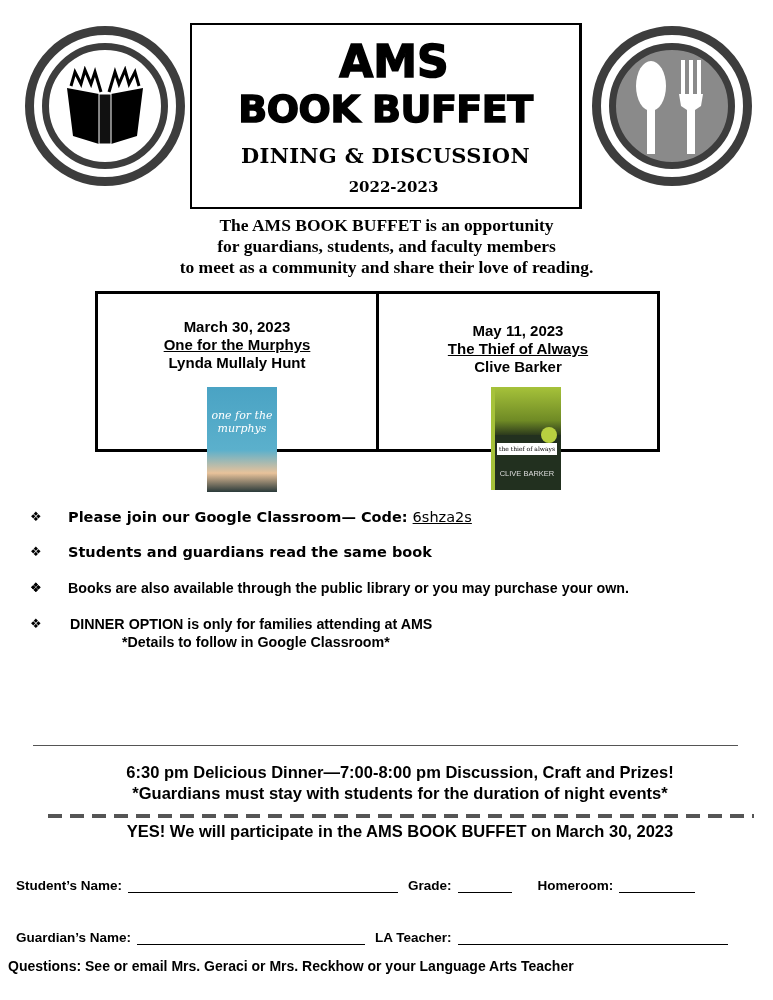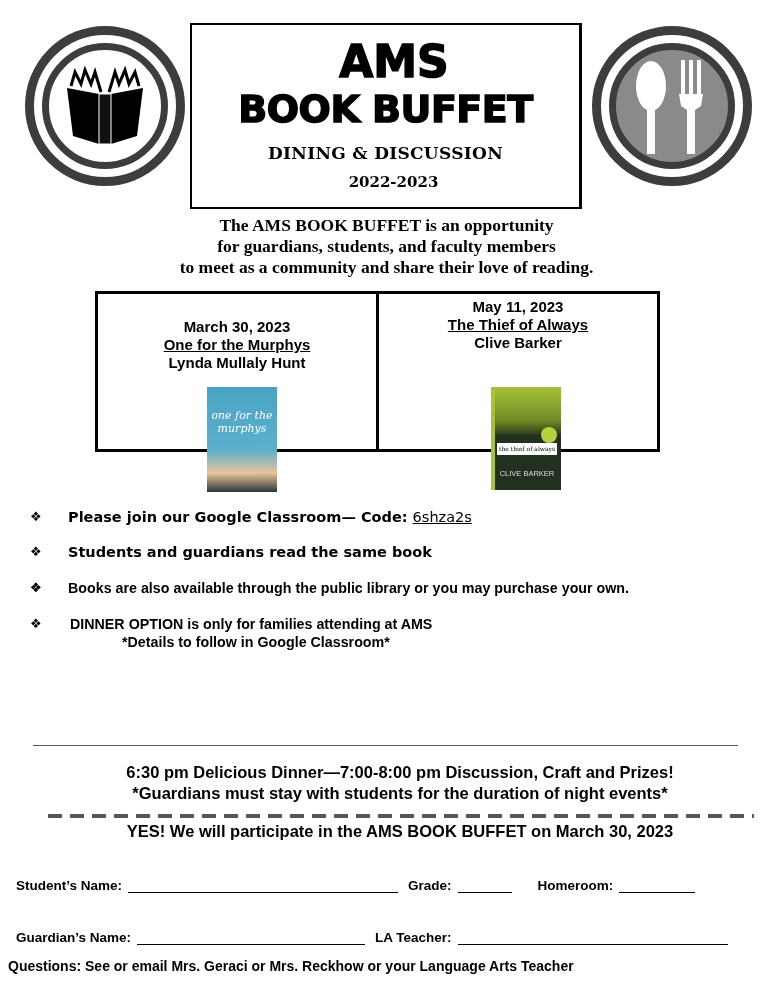--- a/index.html
+++ b/index.html
@@ -3,21 +3,21 @@
 <meta charset="utf-8">
 <style>
   html, body { margin: 0; padding: 0; background: #ffffff; }
   body { width: 773px; height: 1000px; position: relative; overflow: hidden; color: #000; font-family: "Liberation Sans", sans-serif; }
   .abs { position: absolute; }
 
   
   .title-box { left: 190px; top: 23px; width: 392px; height: 186px; border: 2px solid #000; border-right-width: 3px; box-sizing: border-box; text-align: center; }
   .t-ams { font-family: "DejaVu Sans", sans-serif; font-weight: 900; font-size: 44px; letter-spacing: 0px; line-height: 46px; margin-top: 14px; padding-left: 17px; -webkit-text-stroke: 1.5px #000; }
   .t-bb { font-family: "DejaVu Sans", sans-serif; font-weight: 900; font-size: 38px; line-height: 48px; -webkit-text-stroke: 1.5px #000; letter-spacing: -0.5px; }
-  .t-dd { font-family: "DejaVu Serif", serif; font-weight: bold; font-size: 17px; margin-top: 10px; letter-spacing: 0.3px; }
+  .t-dd { font-family: "DejaVu Serif", serif; font-weight: bold; font-size: 21px; margin-top: 10px; letter-spacing: 0.3px; }
   .t-yr { font-family: "DejaVu Serif", serif; font-weight: bold; font-size: 15px; margin-top: 10px; padding-left: 16px; }
 
   .emblem { width: 160px; height: 160px; border-radius: 50%; border: 9px solid #3d3d3d; box-sizing: border-box; display: flex; align-items: center; justify-content: center; }
   .emblem-inner { width: 126px; height: 126px; border-radius: 50%; border: 7px solid #3d3d3d; box-sizing: border-box; display:flex; align-items:center; justify-content:center; }
   .emblem-left { left: 25px; top: 26px; background: #fff; }
   .emblem-right { left: 592px; top: 26px; background: #fff; }
   .emblem-right .emblem-inner { background: #8a8a8a; }
 
   
   .intro { left: 60px; top: 215px; width: 653px; text-align: center; font-weight: bold; font-size: 17.5px; line-height: 21px; font-family: Liberation Serif, serif; }
@@ -91,21 +91,21 @@
 
 <div class="abs books">
   <div class="book-col" style="padding-top:24px;">
     <div class="b-date">March 30, 2023</div>
     <div class="b-title">One for the Murphys</div>
     <div class="b-author">Lynda Mullaly Hunt</div>
     <div class="cover cover-1">
       <div style="color:#fff;font-family:'DejaVu Serif',serif;font-style:italic;font-size:11px;line-height:13px;padding-top:22px;text-align:center;">one for the murphys</div>
     </div>
   </div>
-  <div class="book-col" style="padding-top:4px;">
+  <div class="book-col" style="padding-top:28px;">
     <div class="b-date">May 11, 2023</div>
     <div class="b-title">The Thief of Always</div>
     <div class="b-author">Clive Barker</div>
     <div class="cover cover-2">
       <div style="position:absolute;left:0;top:0;width:70px;height:48px;background:linear-gradient(#a6c23a,#6f8a25 70%,#2c3a1c);"></div>
       <div style="position:absolute;left:0;top:0;width:4px;height:103px;background:#a6c23a;"></div>
       <div style="position:absolute;left:50px;top:40px;width:16px;height:16px;border-radius:50%;background:#b8d040;"></div>
       <div style="position:absolute;left:6px;top:56px;width:60px;height:12px;background:#fff;color:#000;font-size:6px;line-height:12px;text-align:center;font-family:'DejaVu Serif',serif;">the thief of always</div>
       <div style="position:absolute;left:4px;top:82px;width:64px;color:#ddd;font-size:7.5px;text-align:center;">CLIVE BARKER</div>
     </div>

